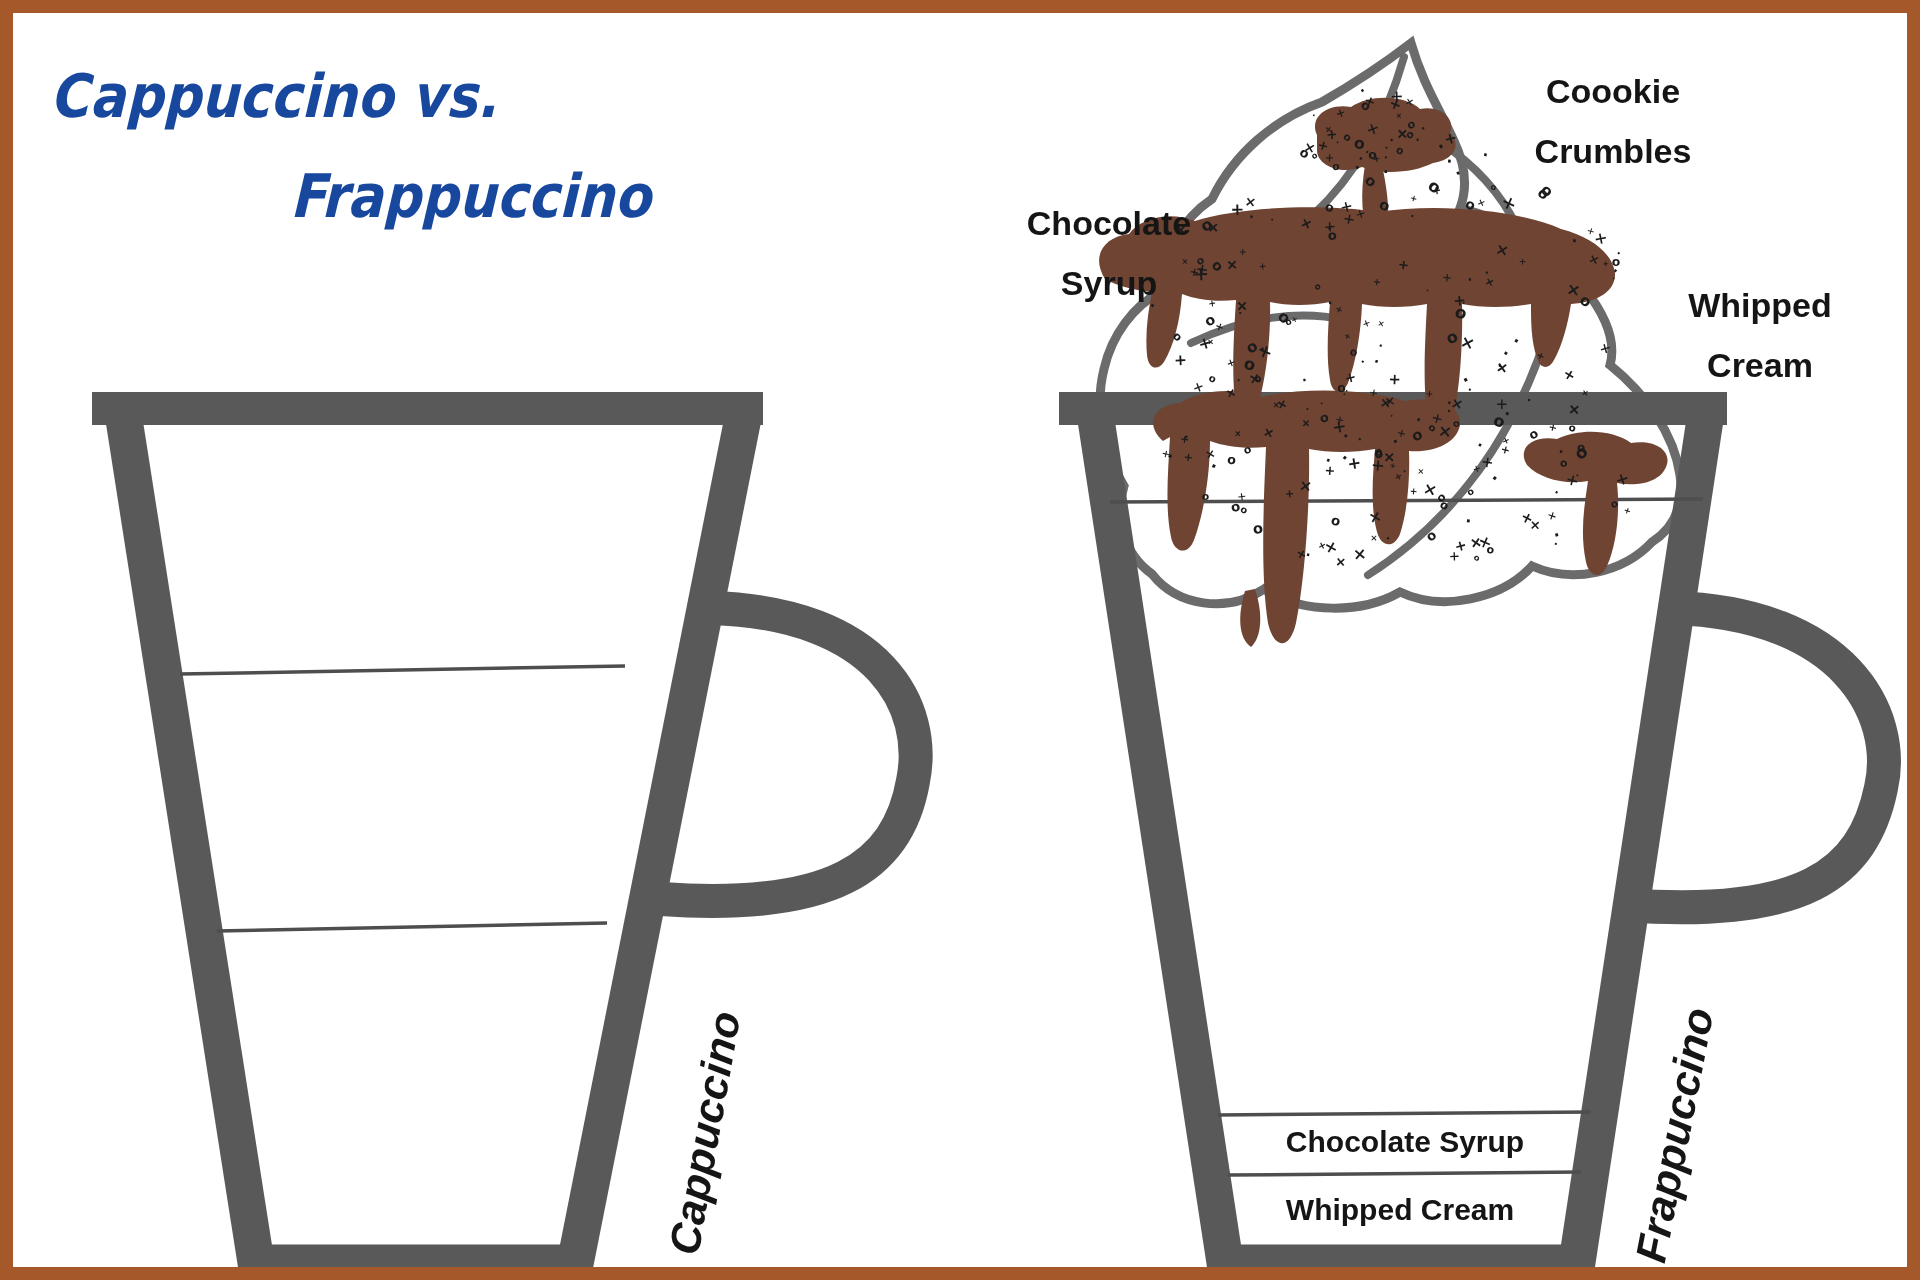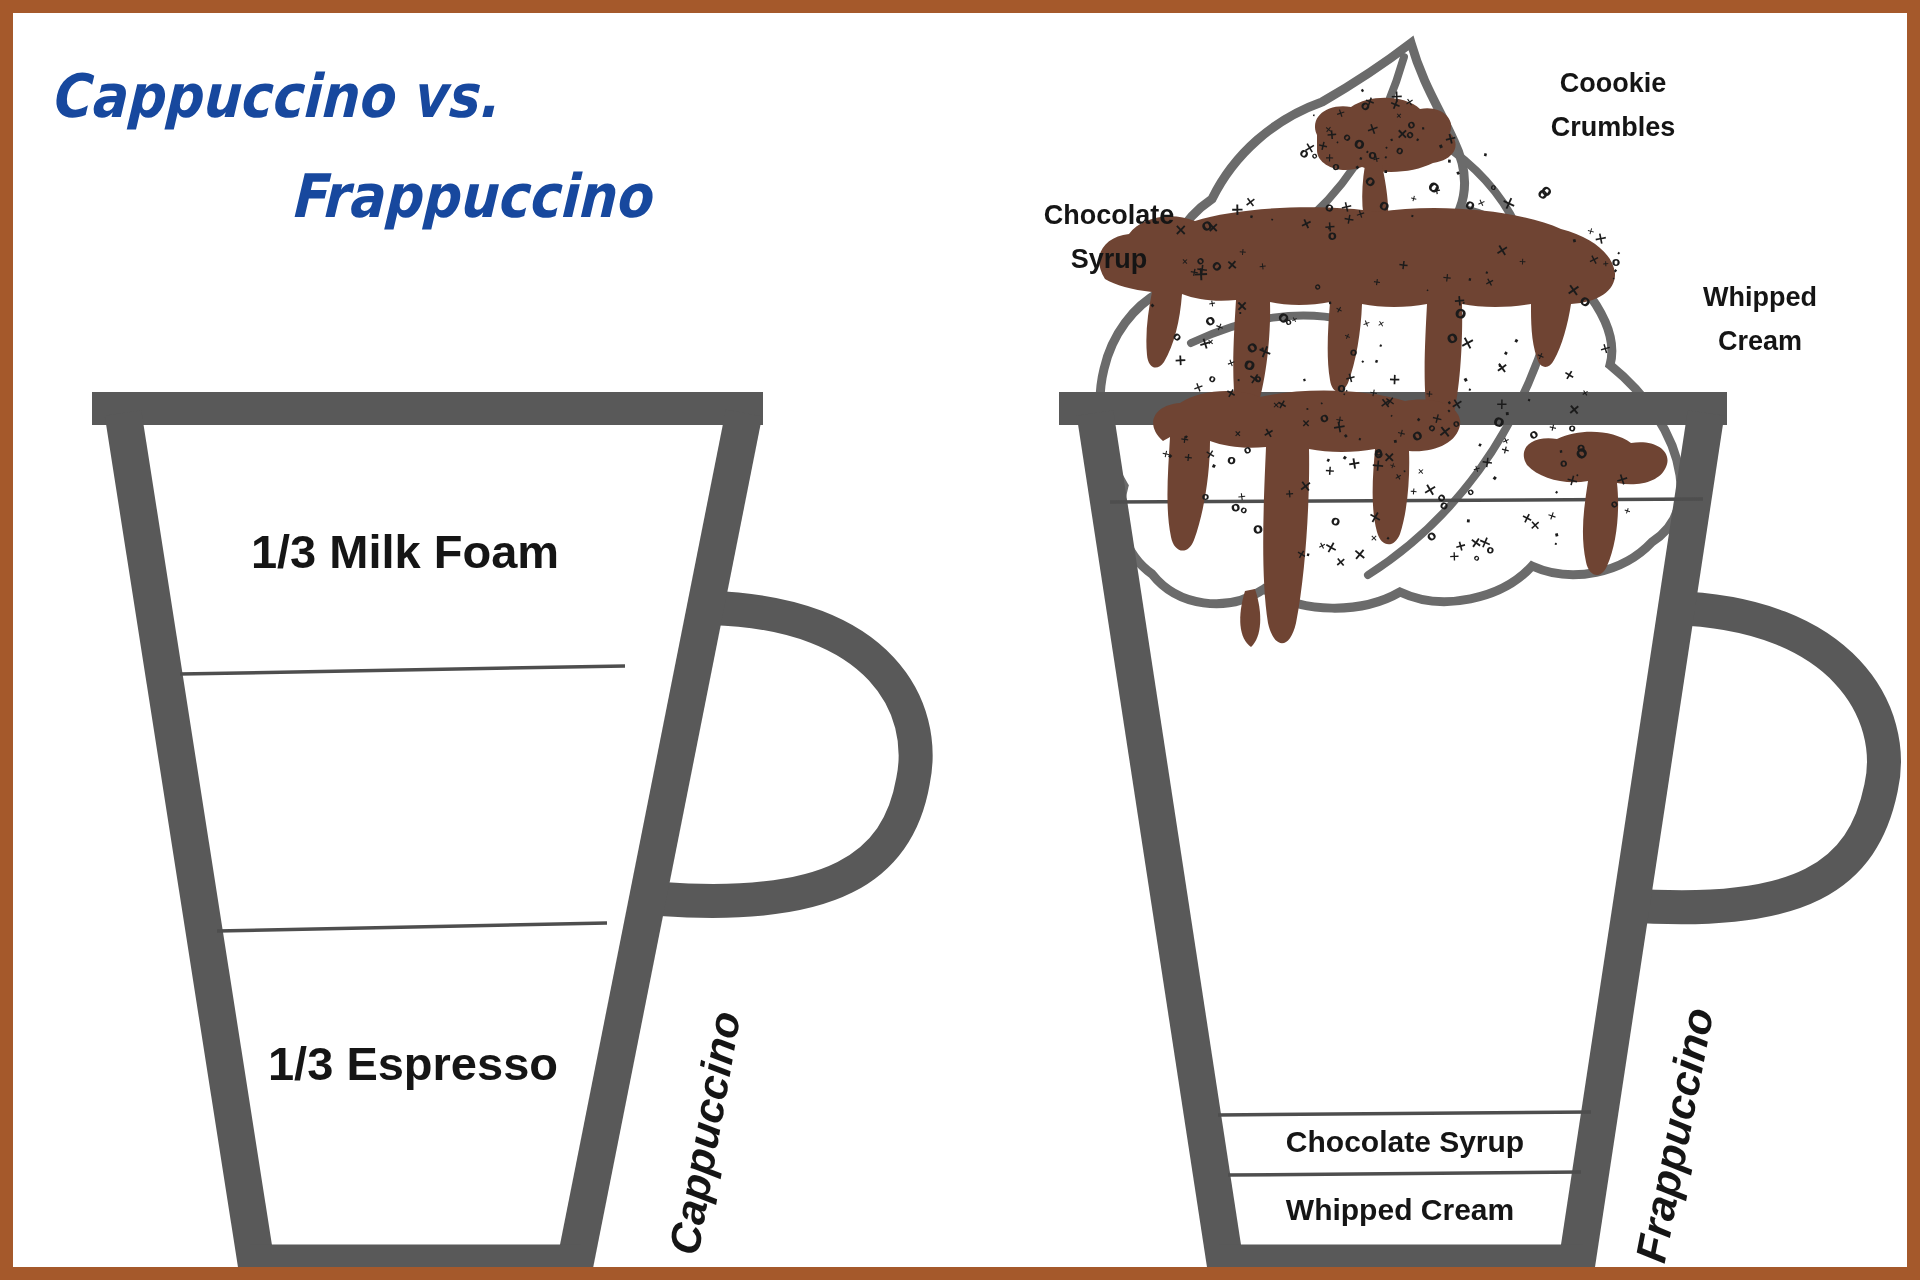--- a/index.html
+++ b/index.html
@@ -24,21 +24,21 @@
   .title-line{
     position:absolute;
     font-family:"DejaVu Sans",sans-serif;
     font-weight:bold;font-style:italic;
     color:var(--title-blue,#17489E);
     font-size:60px;letter-spacing:0px;
     transform:scaleX(.88) skewX(-4deg);
     transform-origin:left top;
     white-space:nowrap;
   }
-  .callout{font-size:27px;line-height:44px;}
+  .callout{font-size:34px;line-height:60px;}
   .section-label{font-size:47px;line-height:77px;}
   .band-label{font-size:30px;white-space:nowrap;}
   .base-label{font-size:32px;line-height:44px;}
   .mug-name{
     font-size:43px;font-style:italic;white-space:nowrap;
     transform:translate(-50%,-50%) rotate(-80deg);
   }
   .mug-stroke{stroke:var(--mug-gray,#595959);fill:none;}
   .thin-line{stroke:#4e4e4e;stroke-width:3.5;fill:none;}
   .cream{fill:#ffffff;stroke:var(--cream-outline,#6B6B6B);stroke-width:9;}
@@ -382,22 +382,20 @@
           <text x="1352.4037998849296" y="117.46323755818754" font-size="14.2" fill="#1B1B1B" font-family="DejaVu Sans, sans-serif" font-weight="bold" transform="rotate(25 1352.4037998849296 117.46323755818754)">×</text>
           <text x="1385.1191495209937" y="106.94719375668133" font-size="8.4" fill="#1B1B1B" font-family="DejaVu Sans, sans-serif" font-weight="bold" transform="rotate(-41 1385.1191495209937 106.94719375668133)">+</text>
           <text x="1349.881363258301" y="82.80046101128866" font-size="13.3" fill="#1B1B1B" font-family="DejaVu Sans, sans-serif" font-weight="bold" transform="rotate(-32 1349.881363258301 82.80046101128866)">·</text>
         </g>
     </g>
   </svg>
 
   <div class="title-line" style="left:44px;top:48px;">Cappuccino vs.</div>
   <div class="title-line" style="left:284px;top:148px;">Frappuccino</div>
 
-  <div class="label section-label centered" style="left:392px;top:500px;width:480px;">1/3 Milk Foam</div>
-  <div class="label section-label centered" style="left:400px;top:1012px;width:480px;">1/3 Espresso</div>
   <div class="label mug-name" style="left:692px;top:1120px;">Cappuccino</div>
 
   <div class="label callout centered" style="left:1600px;top:48px;width:200px;">Coookie Crumbles</div>
   <div class="label callout centered" style="left:1096px;top:180px;width:180px;">Chocolate Syrup</div>
   <div class="label callout centered" style="left:1747px;top:262px;width:170px;">Whipped Cream</div>
 
   <div class="label band-label centered" style="left:1392px;top:1112px;">Chocolate Syrup</div>
   <div class="label band-label centered" style="left:1387px;top:1180px;">Whipped Cream</div>
   <div class="label mug-name" style="left:1662px;top:1122px;transform:translate(-50%,-50%) rotate(-79deg);">Frappuccino</div>
 

